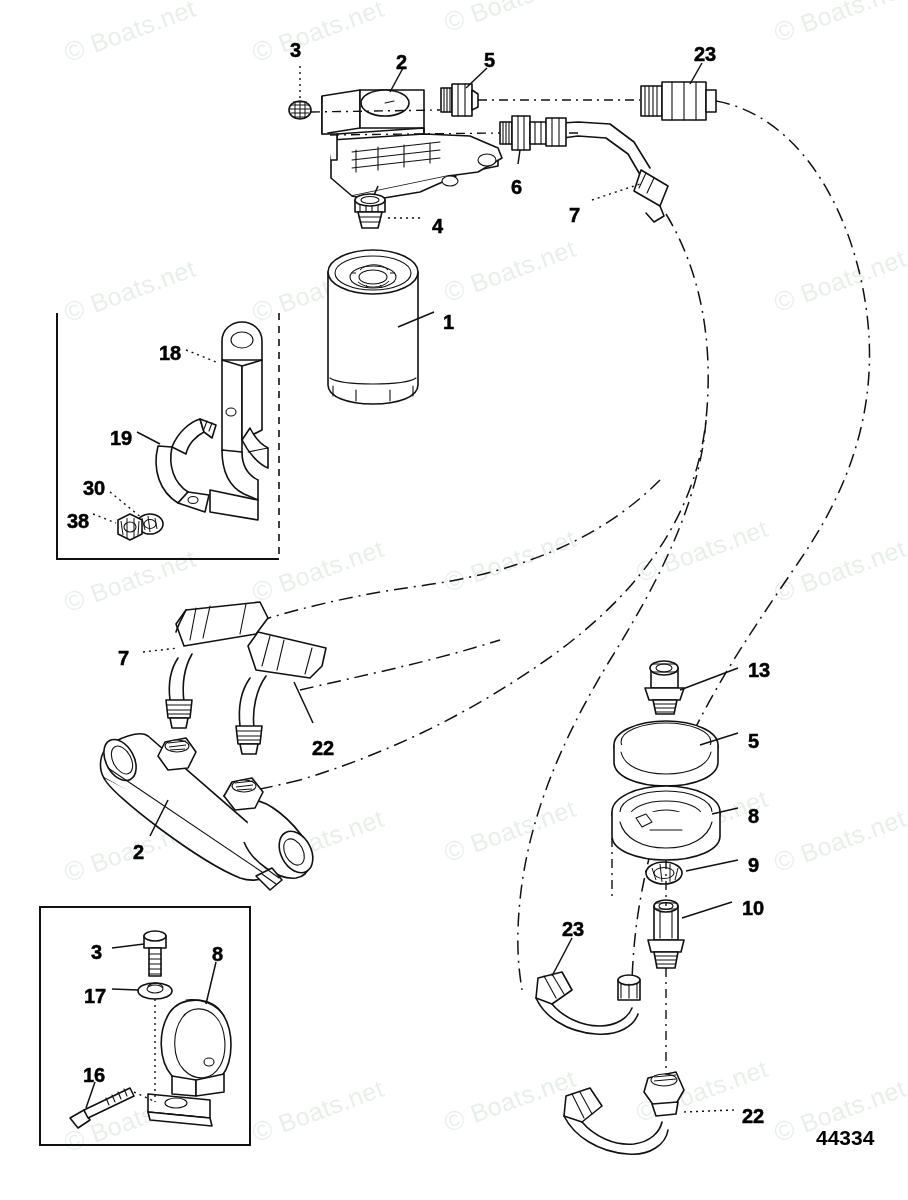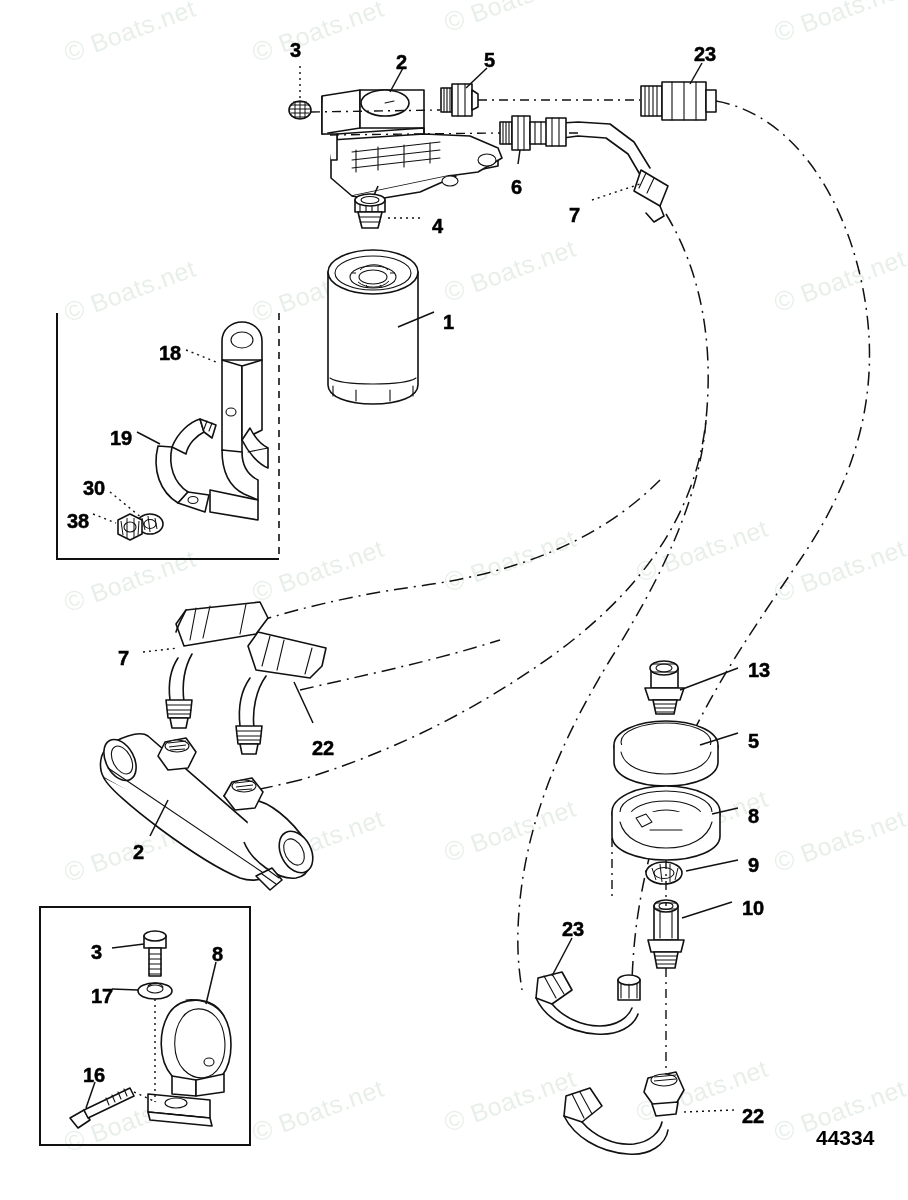--- a/index.html
+++ b/index.html
@@ -418,20 +418,20 @@
       <div class="num" style="left: 748px; top: 660px;">13</div>
       <div class="num" style="left: 312px; top: 738px;">22</div>
       <div class="num" style="left: 748px; top: 731px;">5</div>
       <div class="num" style="left: 748px; top: 806px;">8</div>
       <div class="num" style="left: 133px; top: 842px;">2</div>
       <div class="num" style="left: 748px; top: 855px;">9</div>
       <div class="num" style="left: 742px; top: 898px;">10</div>
       <div class="num" style="left: 91px; top: 942px;">3</div>
       <div class="num" style="left: 212px; top: 944px;">8</div>
       <div class="num" style="left: 562px; top: 919px;">23</div>
-      <div class="num" style="left: 91px; top: 986px; text-align: right;">17</div>
+      <div class="num" style="left: 84px; top: 986px; text-align: right;">17</div>
       <div class="num" style="left: 83px; top: 1065px;">16</div>
       <div class="num" style="left: 742px; top: 1106px;">22</div>
     </div>
 
   <div class="dwgno" style="left:816px;top:1126px;">44334</div>
 
 </div>
 
 </body></html>

